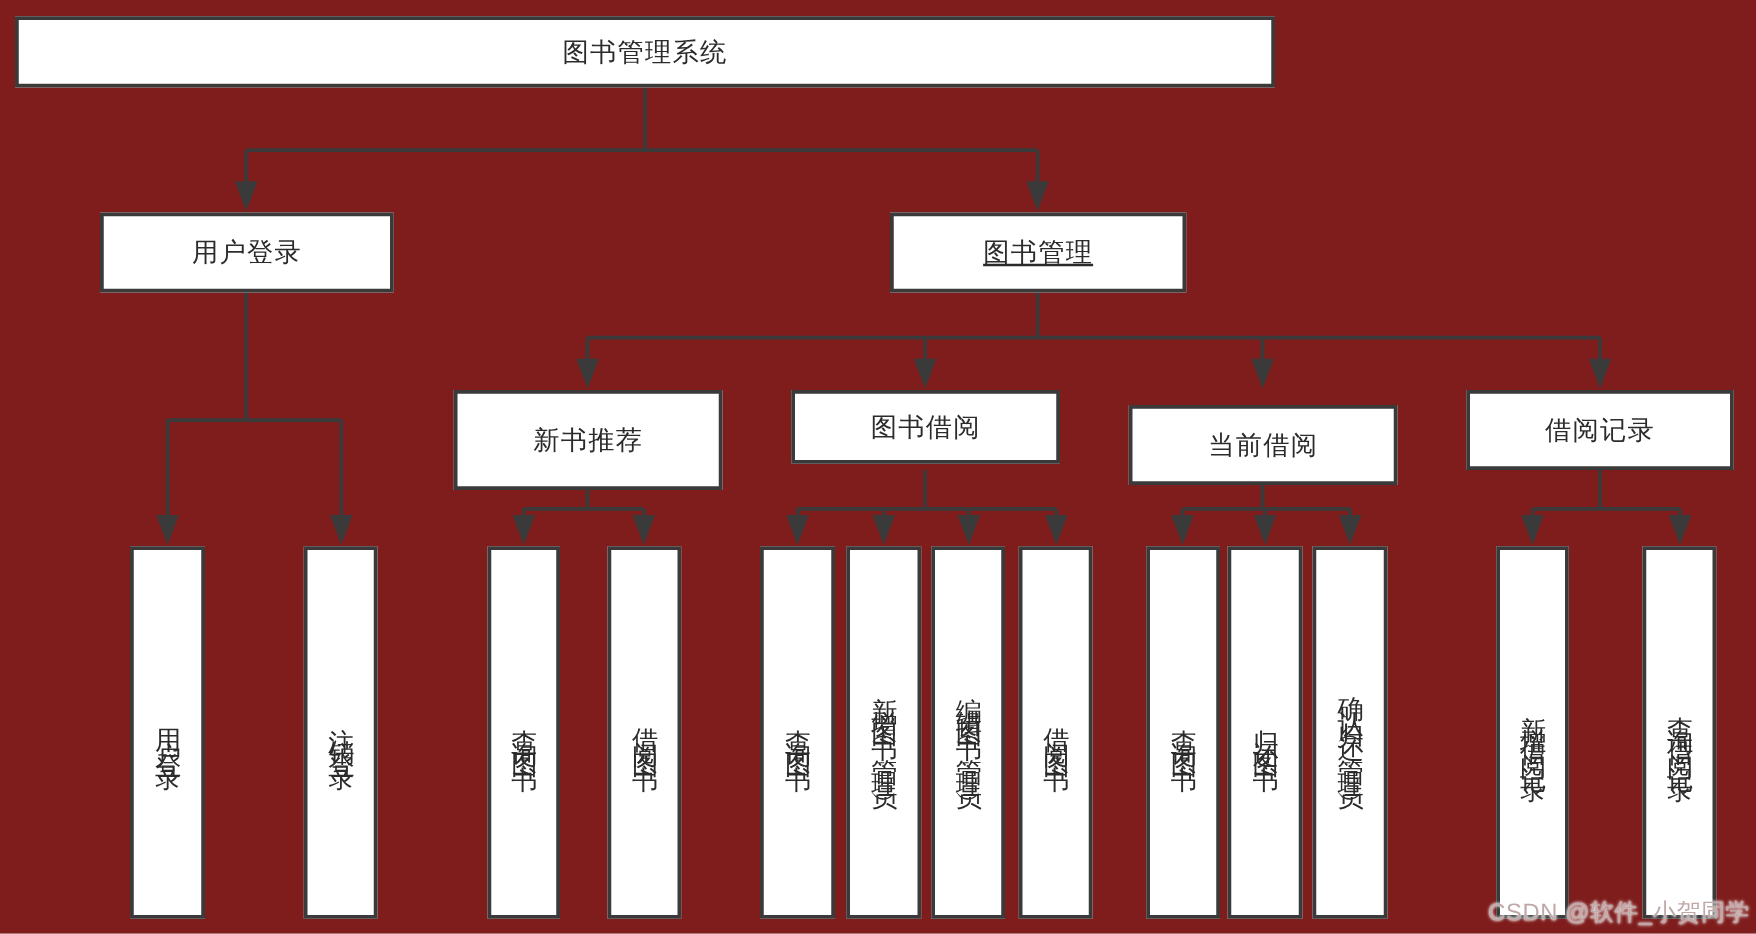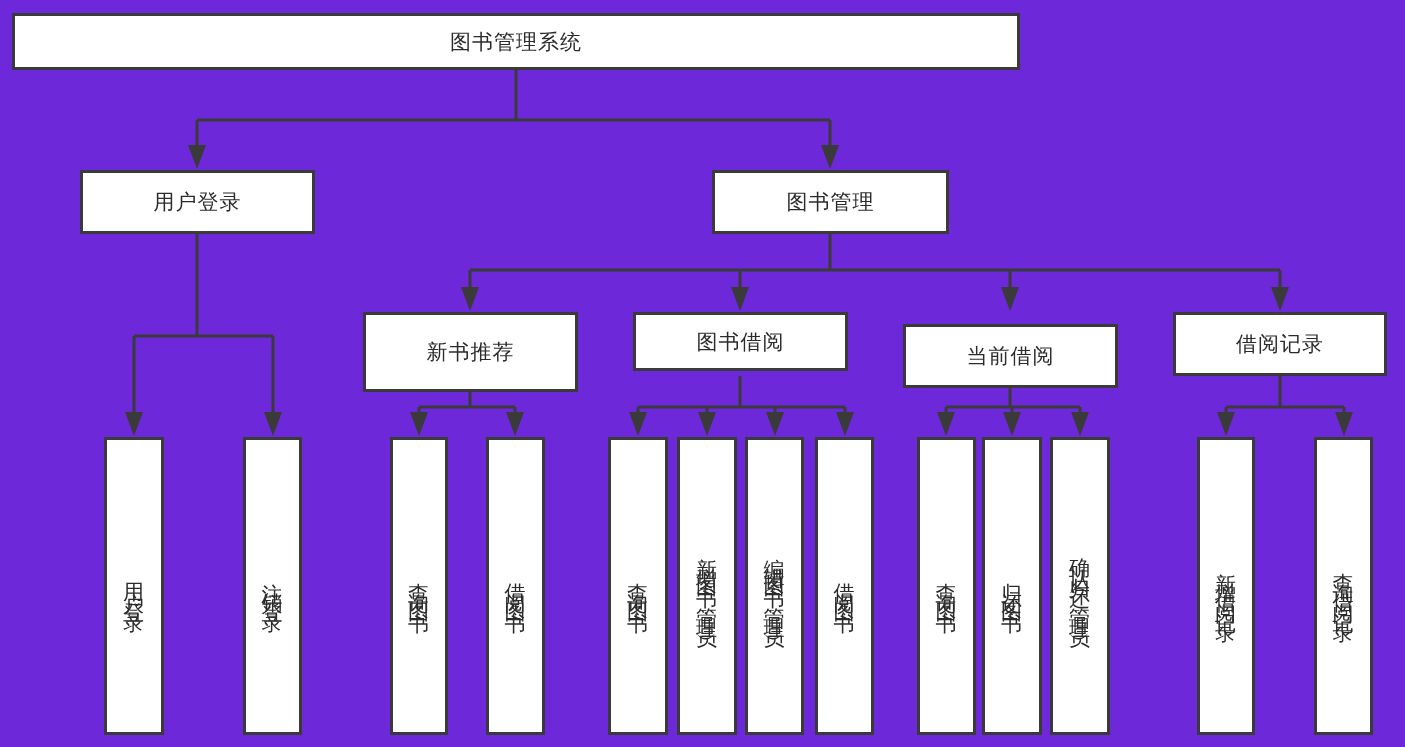--- a/index.html
+++ b/index.html
@@ -5,21 +5,21 @@
   html, body {
     margin: 0;
     padding: 0;
     background: #ffffff;
     font-family: "Liberation Sans", "DejaVu Sans", sans-serif;
   }
   .canvas {
     position: relative;
     width: 1405px;
     height: 747px;
-    background: #6d28d9;
+    background: #7f1d1d;
     overflow: hidden;
     color: #2b2b2b;
   }
   .connectors {
     position: absolute;
     left: 0;
     top: 0;
     width: 1405px;
     height: 747px;
     z-index: 1;
@@ -129,21 +129,21 @@
     </g>
   </svg>
 
   <div class="node hbox" style="left:12px; top:13px; width:1008px; height:57px;">
     <span>图书管理系统</span>
   </div>
 
   <div class="node hbox" style="left:80px; top:170px; width:235px; height:64px;">
     <span>用户登录</span>
   </div>
-  <div class="node hbox" style="left:712px; top:170px; width:237px; height:64px;">
+  <div class="node hbox" style="left:712px; top:170px; width:237px; height:64px;text-decoration:underline;">
     <span>图书管理</span>
   </div>
 
   <div class="node hbox" style="left:363px; top:312px; width:215px; height:80px;">
     <span>新书推荐</span>
   </div>
   <div class="node hbox" style="left:633px; top:312px; width:215px; height:59px;">
     <span>图书借阅</span>
   </div>
   <div class="node hbox" style="left:903px; top:324px; width:215px; height:64px;">
@@ -190,14 +190,15 @@
     <span>确认归还（管理员）</span>
   </div>
 
   <div class="node vbox" style="left:1197px; top:437px; width:58px; height:298px;">
     <span>新增借阅记录</span>
   </div>
   <div class="node vbox" style="left:1314px; top:437px; width:59px; height:298px;">
     <span>查询借阅记录</span>
   </div>
 
+  <div class="watermark">CSDN @软件_小贺同学</div>
 
 </div>
 
 </body></html>

